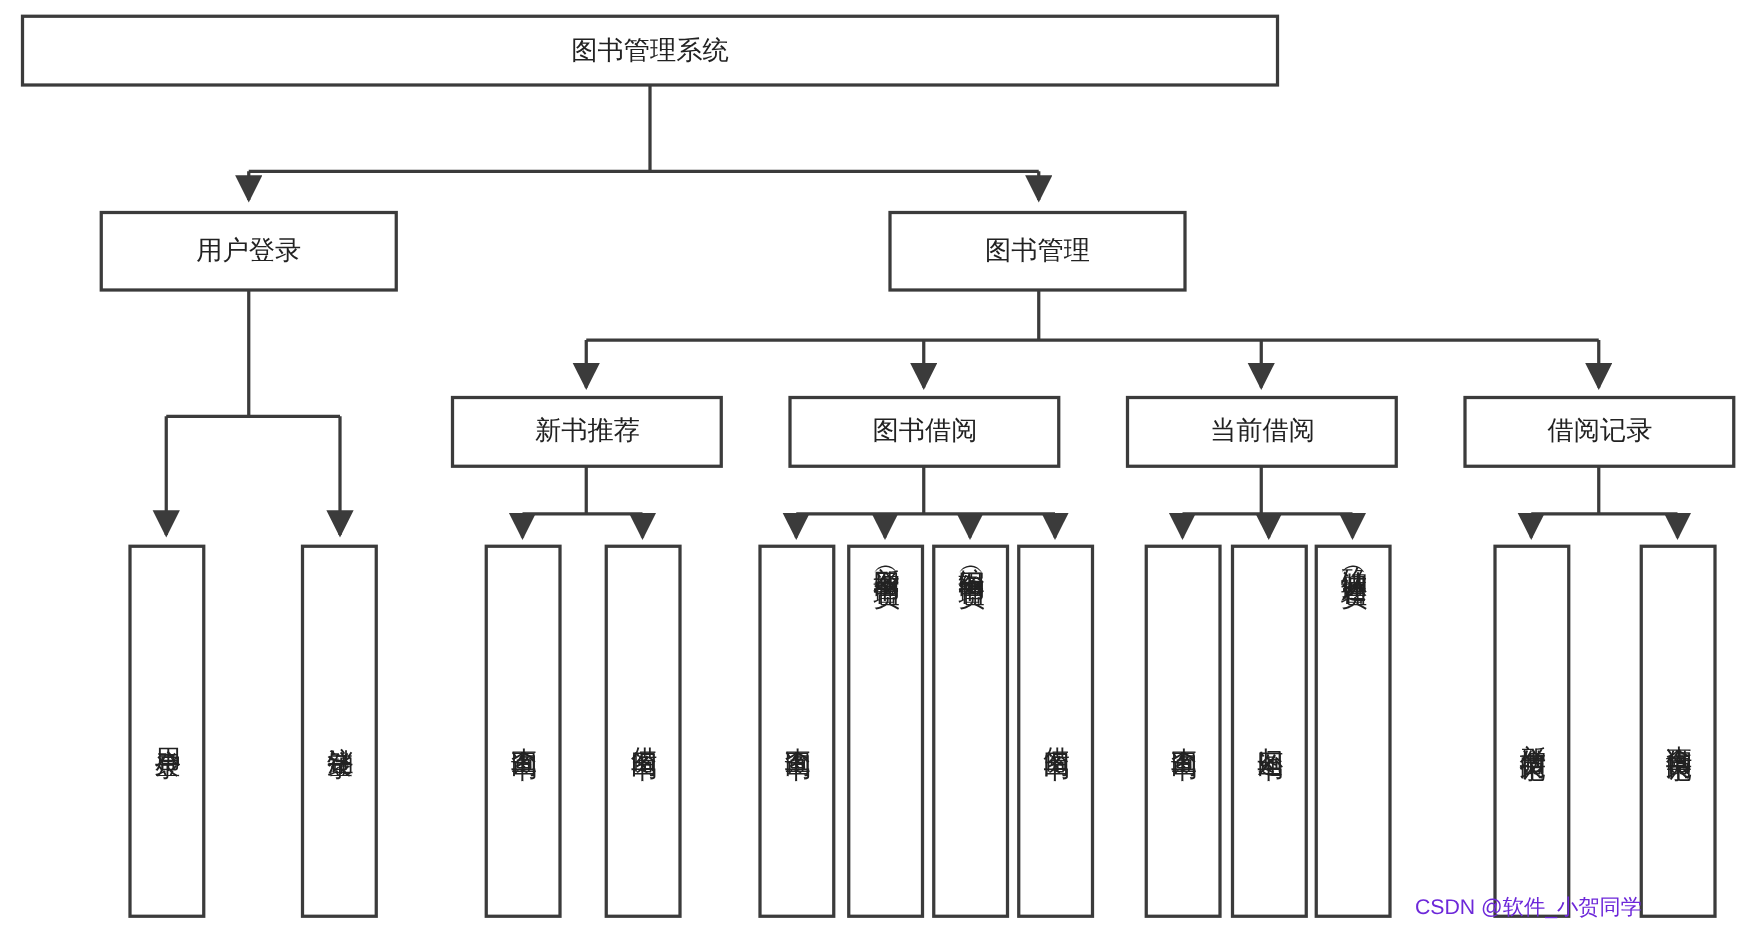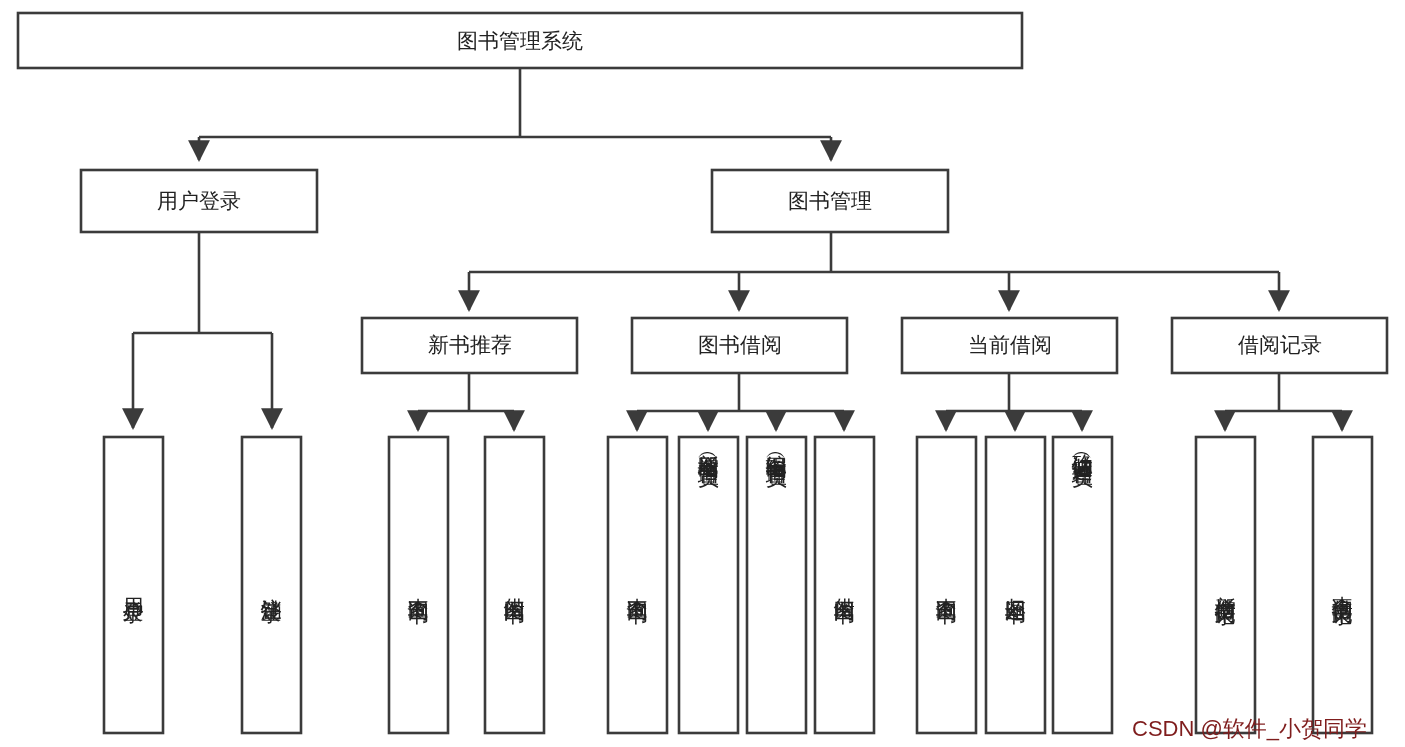--- a/index.html
+++ b/index.html
@@ -60,22 +60,22 @@
     color: #222222;
     line-height: 1.12;
     letter-spacing: 2px;
     white-space: nowrap;
   }
   .watermark {
     position: absolute;
     left: 1132px;
     top: 714px;
     font-family: "Liberation Sans", "DejaVu Sans", sans-serif;
-    font-size: 22px;
-    color: #7f1d1d;
+    font-size: 17px;
+    color: #6d28d9;
     white-space: nowrap;
     pointer-events: none;
   }
 </style>
 </head>
 <body>
 
 <div id="diagram-root">
 
   <svg class="diagram-canvas" viewBox="0 0 1405 747">

